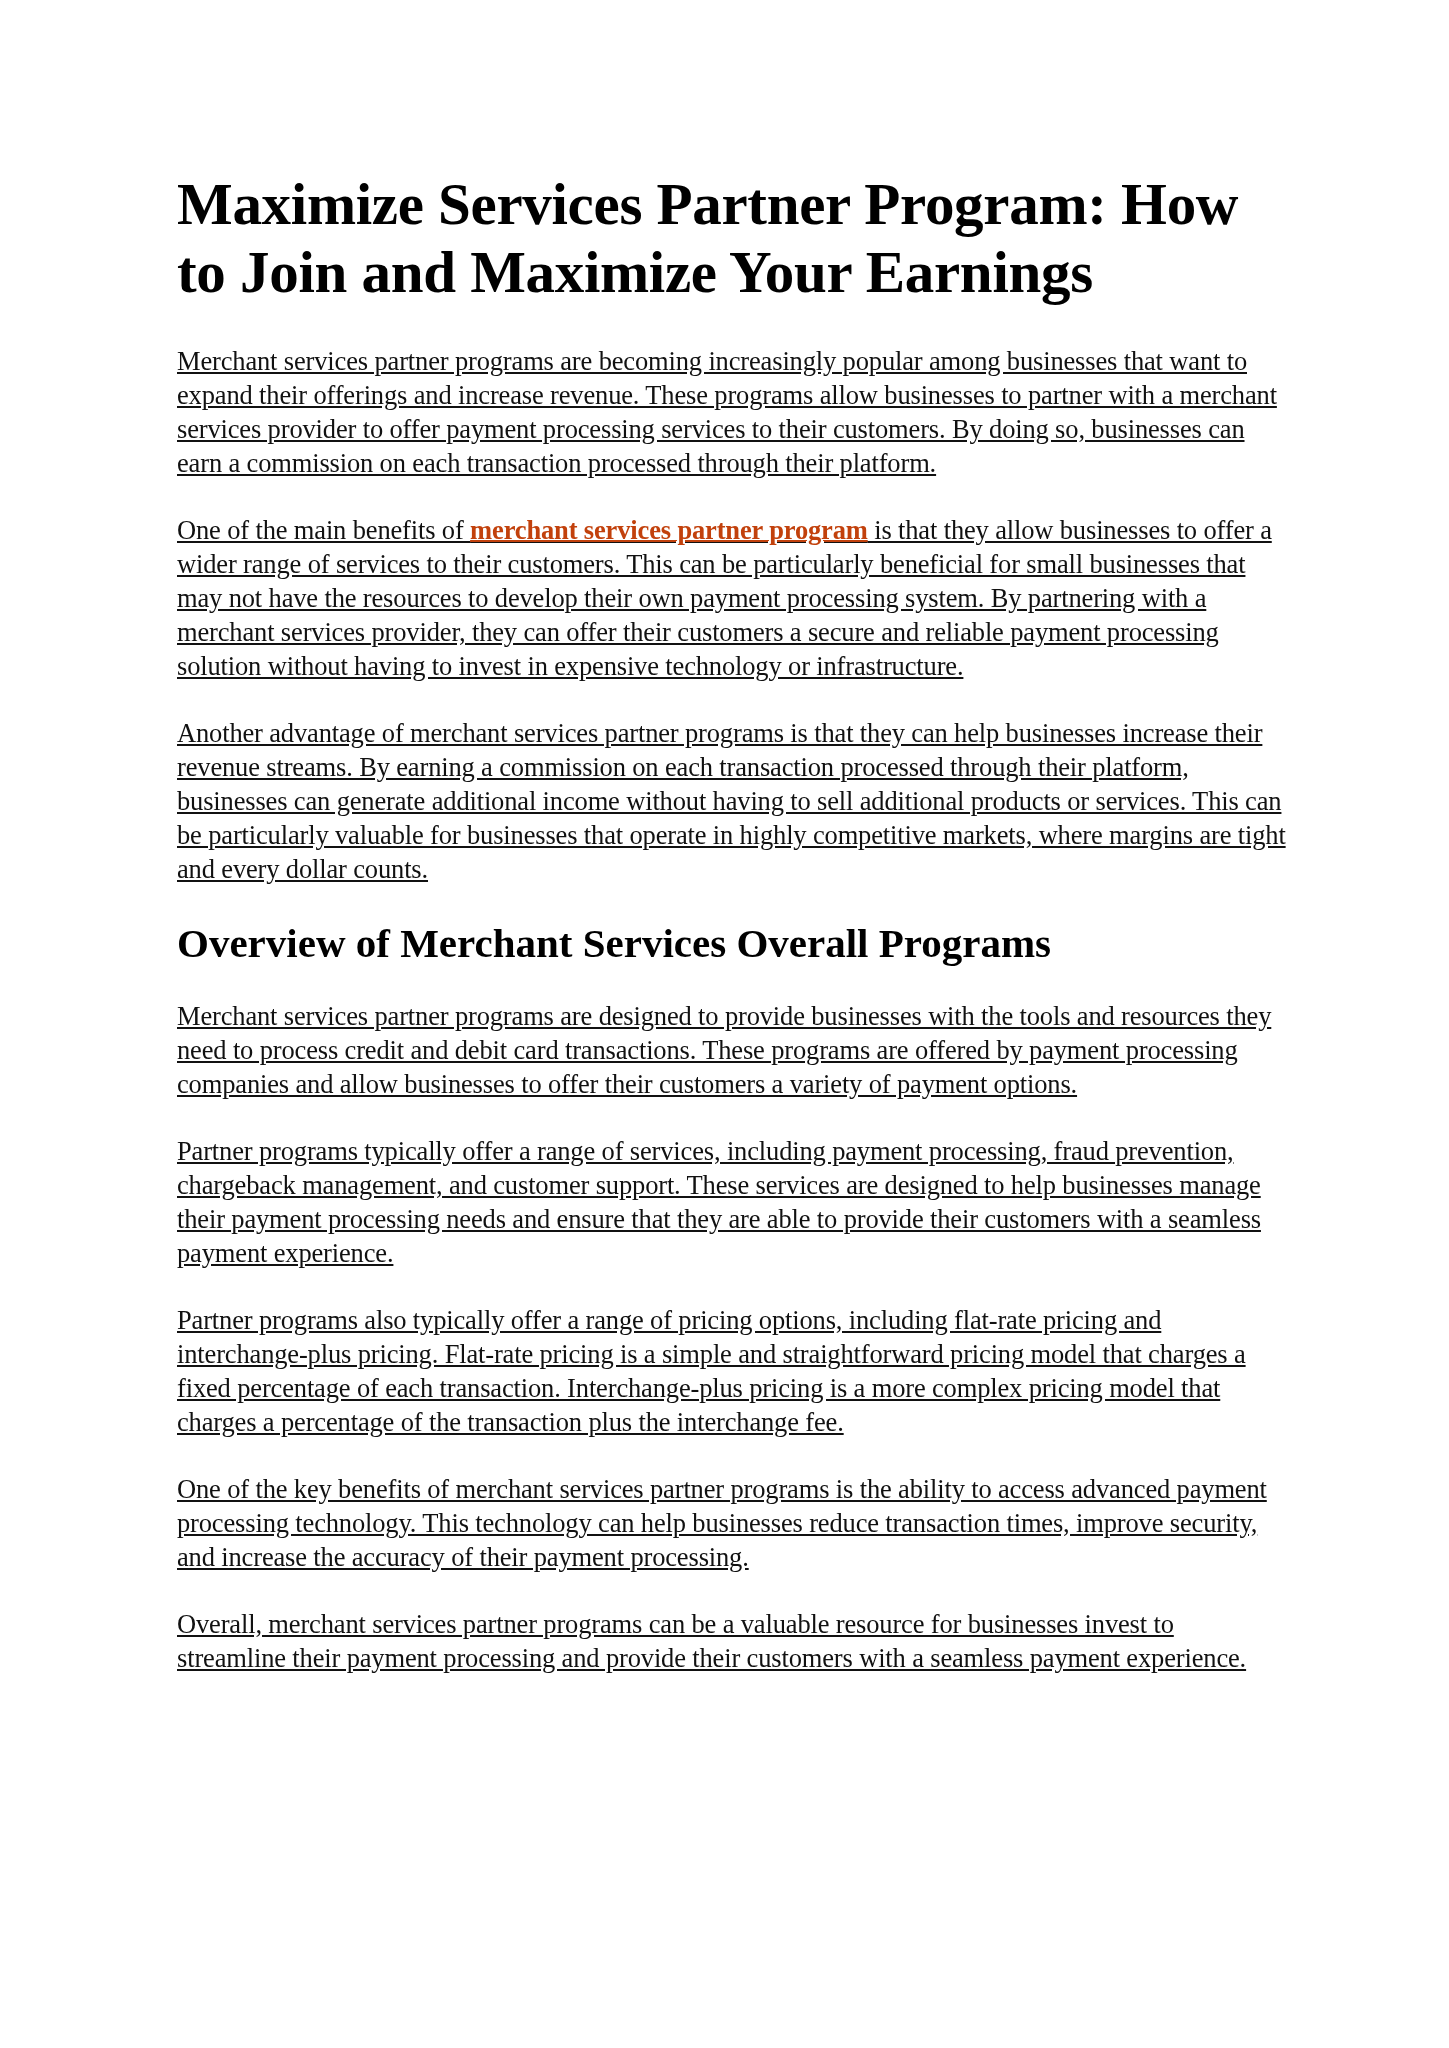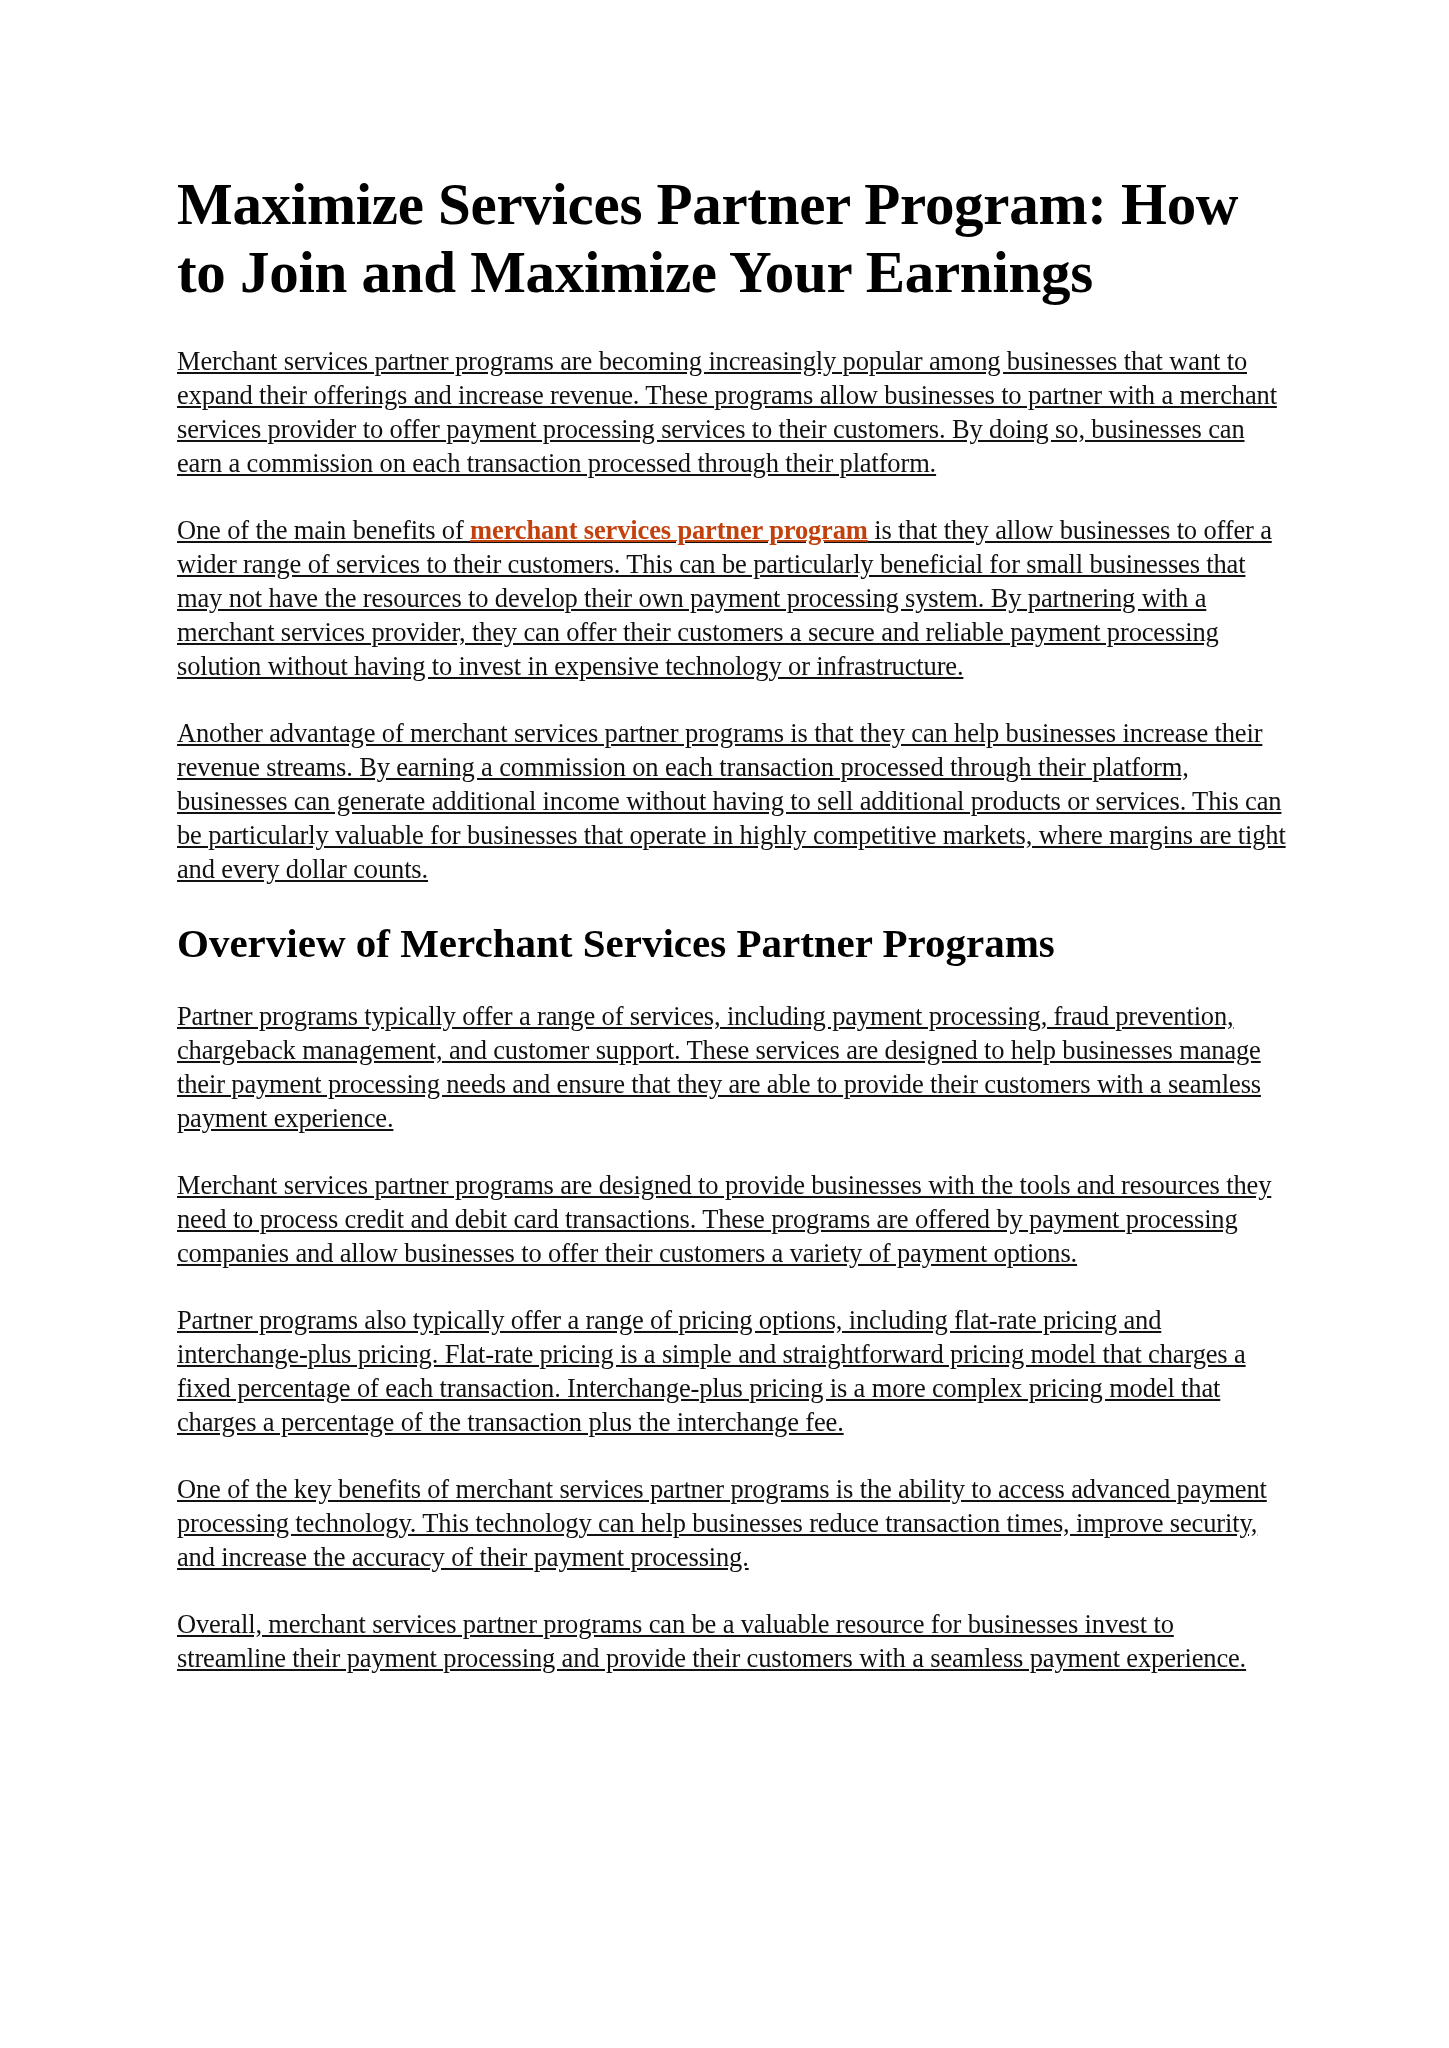--- a/index.html
+++ b/index.html
@@ -57,20 +57,20 @@
 
 <div class="page">
   <h1 class="title">Maximize Services Partner Program: How to Join and Maximize Your Earnings</h1>
 
   <p class="para">Merchant services partner programs are becoming increasingly popular among businesses that want to expand their offerings and increase revenue. These programs allow businesses to partner with a merchant services provider to offer payment processing services to their customers. By doing so, businesses can earn a commission on each transaction processed through their platform.</p>
 
   <p class="para"><span>One of the main benefits of </span><a class="link" href="#">merchant services partner program</a><span> is that they allow businesses to offer a wider range of services to their customers. This can be particularly beneficial for small businesses that may not have the resources to develop their own payment processing system. By partnering with a merchant services provider, they can offer their customers a secure and reliable payment processing solution without having to invest in expensive technology or infrastructure.</span></p>
 
   <p class="para">Another advantage of merchant services partner programs is that they can help businesses increase their revenue streams. By earning a commission on each transaction processed through their platform, businesses can generate additional income without having to sell additional products or services. This can be particularly valuable for businesses that operate in highly competitive markets, where margins are tight and every dollar counts.</p>
 
-  <h2 class="section">Overview of Merchant Services Partner Programs</h2>
+  <h2 class="section">Overview of Merchant Services Overall Programs</h2>
 
+  <p class="para">Merchant services partner programs are designed to provide businesses with the tools and resources they need to process credit and debit card transactions. These programs are offered by payment processing companies and allow businesses to offer their customers a variety of payment options.</p>
   <p class="para">Partner programs typically offer a range of services, including payment processing, fraud prevention, chargeback management, and customer support. These services are designed to help businesses manage their payment processing needs and ensure that they are able to provide their customers with a seamless payment experience.</p>
-  <p class="para">Merchant services partner programs are designed to provide businesses with the tools and resources they need to process credit and debit card transactions. These programs are offered by payment processing companies and allow businesses to offer their customers a variety of payment options.</p>
   <p class="para">Partner programs also typically offer a range of pricing options, including flat-rate pricing and interchange-plus pricing. Flat-rate pricing is a simple and straightforward pricing model that charges a fixed percentage of each transaction. Interchange-plus pricing is a more complex pricing model that charges a percentage of the transaction plus the interchange fee.</p>
   <p class="para">One of the key benefits of merchant services partner programs is the ability to access advanced payment processing technology. This technology can help businesses reduce transaction times, improve security, and increase the accuracy of their payment processing.</p>
   <p class="para">Overall, merchant services partner programs can be a valuable resource for businesses invest to streamline their payment processing and provide their customers with a seamless payment experience.</p>
 </div>
 
 </body></html>

